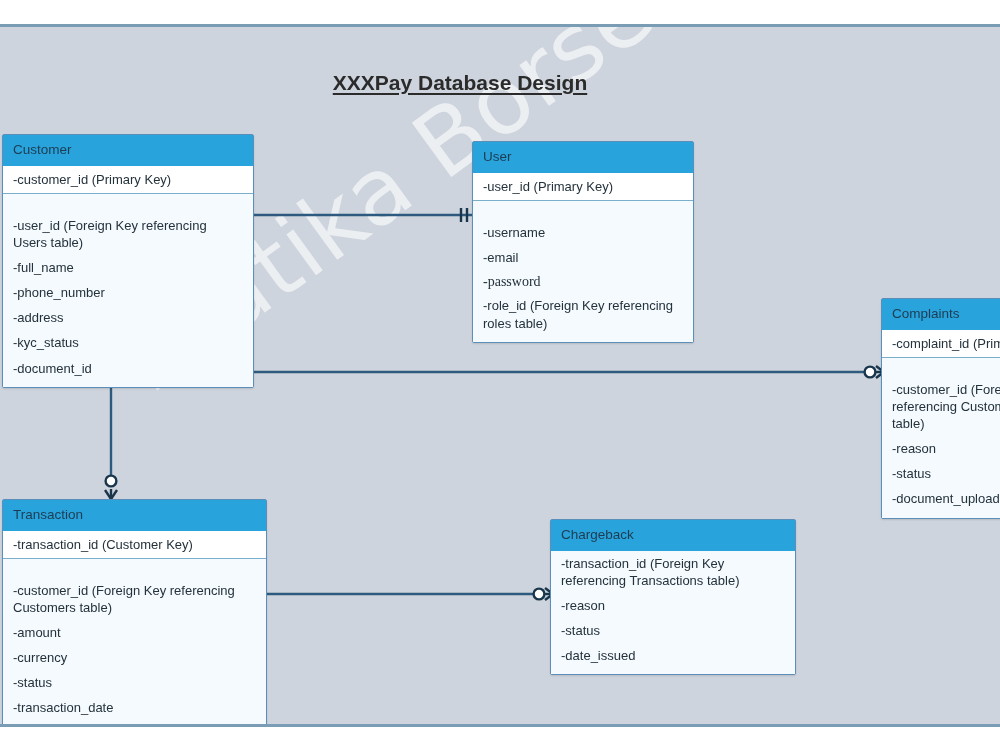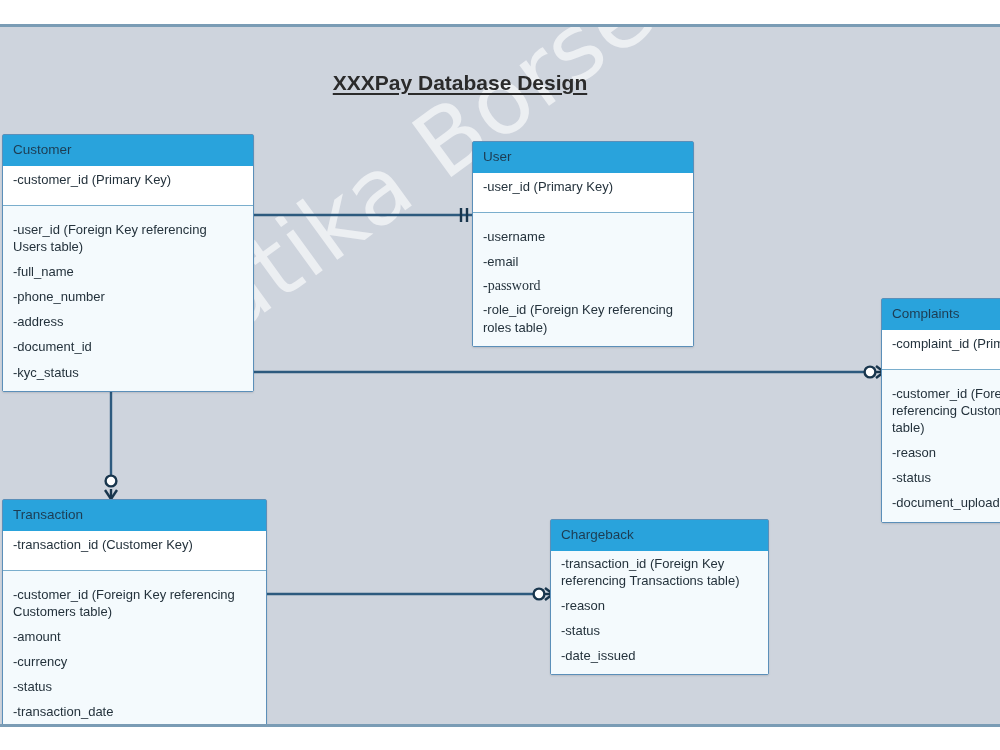--- a/index.html
+++ b/index.html
@@ -94,36 +94,36 @@
     padding: 4px 9px 4px 10px;
     white-space: nowrap;
   }
   .field.wrap {
     white-space: normal;
   }
   .field.pk {
     background: #ffffff;
     border-bottom: 1.5px solid #7aaecd;
     padding-top: 5px;
-    padding-bottom: 17px;
-    margin-bottom: 11px;
+    padding-bottom: 5px;
+    margin-bottom: 19px;
   }
   .field.small {
     font-size: 14px;
     padding-top: 3px;
     padding-bottom: 2px;
     font-family: Liberation Serif, serif;
   }
 
   
   #entity-customer   { left: 2px;   top: 107px; width: 252px; }
   #entity-user       { left: 472px; top: 114px; width: 222px; }
   #entity-complaints { left: 881px; top: 271px; width: 180px; }
   #entity-transaction{ left: 2px;   top: 472px; width: 265px; }
-  #entity-chargeback { left: 550px; top: 492px; width: 219px; }
+  #entity-chargeback { left: 550px; top: 492px; width: 246px; }
 
   
   #connectors {
     position: absolute;
     left: 0;
     top: 0;
     width: 1000px;
     height: 703px;
     pointer-events: none;
   }
@@ -208,22 +208,22 @@
     <div id="diagram-title">XXXPay Database Design</div>
 
     <div class="entity" id="entity-customer">
       <div class="entity-header">Customer</div>
       <div class="entity-body">
         <div class="field pk">-customer_id (Primary Key)</div>
         <div class="field wrap">-user_id (Foreign Key referencing Users table)</div>
         <div class="field">-full_name</div>
         <div class="field">-phone_number</div>
         <div class="field">-address</div>
+        <div class="field">-kyc_status</div>
         <div class="field">-document_id</div>
-        <div class="field">-kyc_status</div>
       </div>
     </div>
 
     <div class="entity" id="entity-user">
       <div class="entity-header">User</div>
       <div class="entity-body">
         <div class="field pk">-user_id (Primary Key)</div>
         <div class="field">-username</div>
         <div class="field">-email</div>
         <div class="field small">-password</div>

